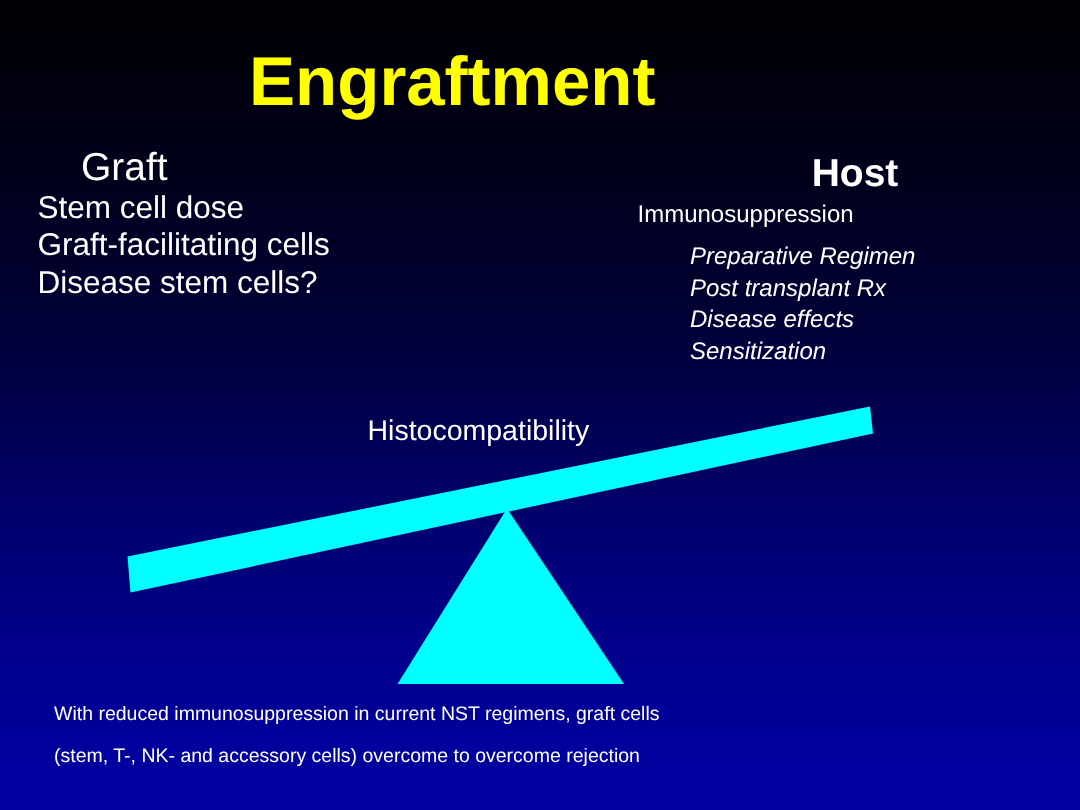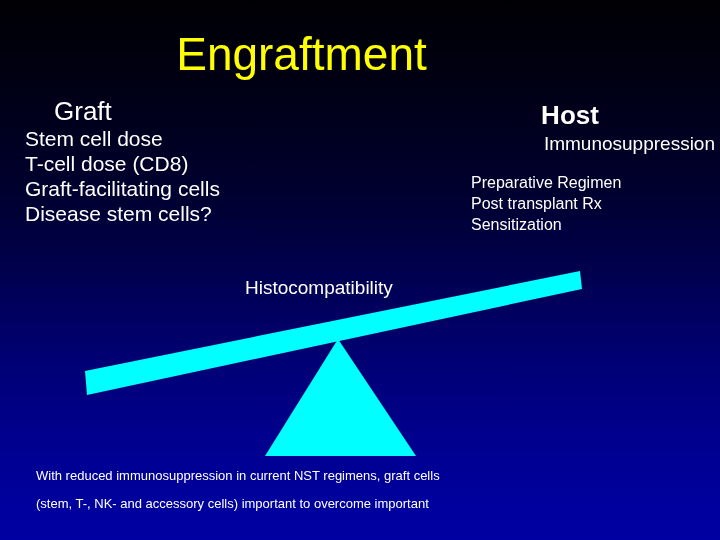--- a/index.html
+++ b/index.html
@@ -30,21 +30,21 @@
   
   #title {
     position: absolute;
     left: 0;
     top: 28px;
     width: 603px;
     text-align: center;
     color: #ffff00;
     font-size: 46px;
     line-height: 52px;
-    font-weight: normal;
+    font-weight: bold;
     letter-spacing: 0px;
     white-space: nowrap;
   }
 
   
   #graft-col {
     position: absolute;
     left: 25px;
     top: 96px;
     width: 300px;
@@ -76,29 +76,30 @@
     color: #ffffff;
   }
   #host-col .col-heading {
     font-size: 26px;
     line-height: 31px;
     text-align: center;
     white-space: nowrap;
     font-weight: bold;
   }
   #host-col .col-subheading {
-    font-size: 19px;
+    font-size: 16px;
     line-height: 25px;
-    text-align: right;
+    text-align: left;
     white-space: nowrap;
   }
   #host-col .col-list {
-    margin: 16px;
+    margin: 5px;
     padding: 0 0 0 30px;
     list-style: none;
+    font-style: italic;
   }
   #host-col .col-list li {
     font-size: 16px;
     line-height: 21px;
     white-space: nowrap;
   }
 
   
   #balance-svg {
     position: absolute;
@@ -137,43 +138,43 @@
 <body>
 
 <div id="slide">
 
   <div id="title">Engraftment</div>
 
   <div id="graft-col">
     <div class="col-heading">Graft</div>
     <ul class="col-list">
       <li>Stem cell dose</li>
-      <li>T-cell dose (CD8)</li>
       <li>Graft-facilitating cells</li>
       <li>Disease stem cells?</li>
     </ul>
   </div>
 
   <div id="host-col">
     <div class="col-heading">Host</div>
     <div class="col-subheading">Immunosuppression</div>
     <ul class="col-list">
       <li>Preparative Regimen</li>
       <li>Post transplant Rx</li>
+      <li>Disease effects</li>
       <li>Sensitization</li>
     </ul>
   </div>
 
   <svg id="balance-svg" viewBox="0 0 720 540">
 
     <polygon points="85,371 580,271 582,289 87,395" fill="#00ffff"></polygon>
 
     <polygon points="338,339 416,456 265,456" fill="#00ffff"></polygon>
   </svg>
 
   <div id="histocompat-label">Histocompatibility</div>
 
   <div id="footnote">
     <div class="fn-line">With reduced immunosuppression in current NST regimens, graft cells</div>
-    <div class="fn-line">(stem, T-, NK- and accessory cells) important to overcome important</div>
+    <div class="fn-line">(stem, T-, NK- and accessory cells) overcome to overcome rejection</div>
   </div>
 
 </div>
 
 </body></html>

